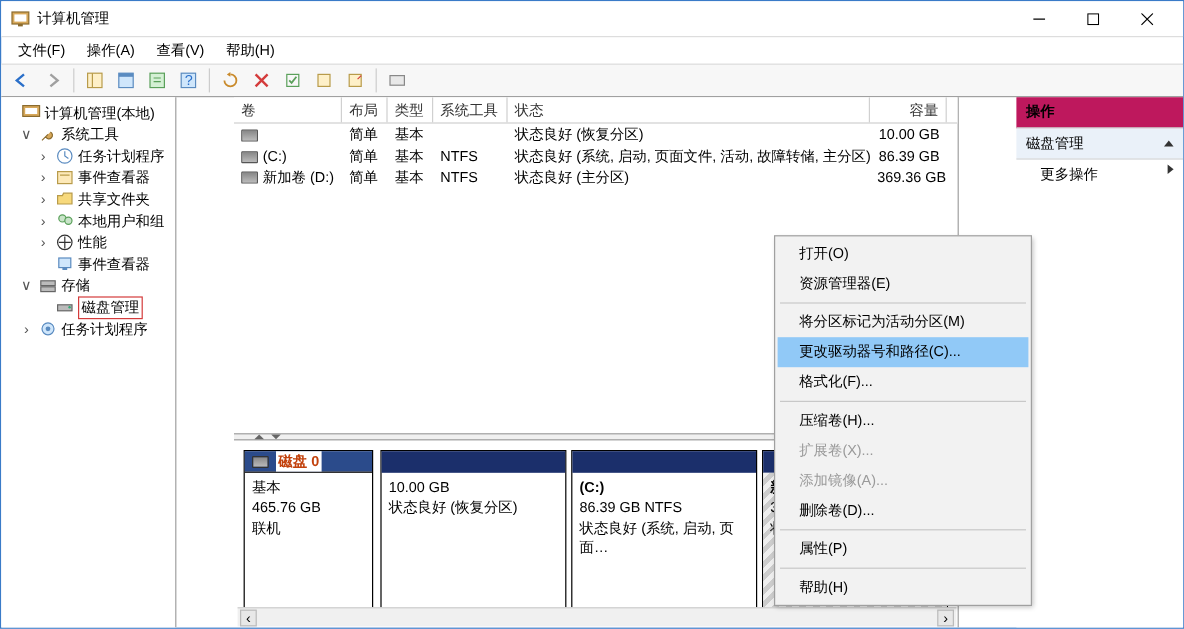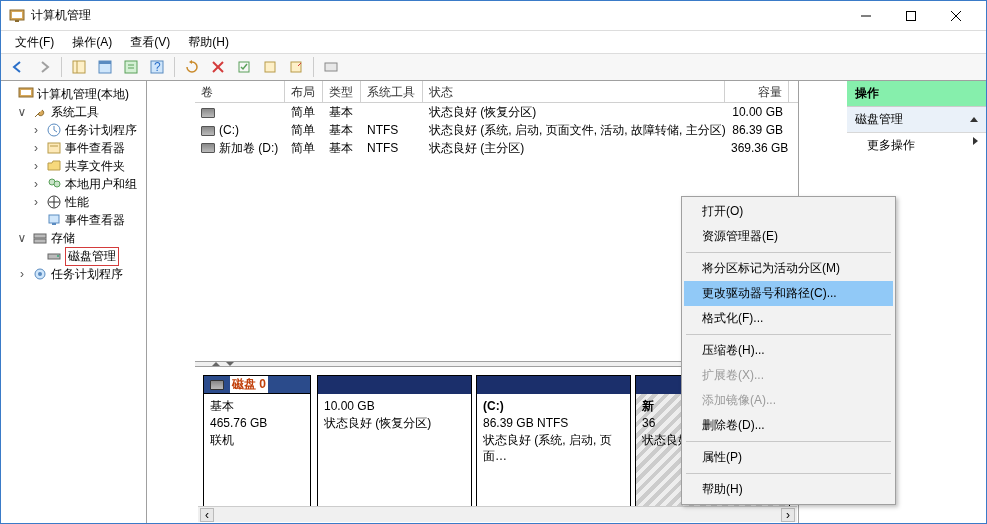--- a/index.html
+++ b/index.html
@@ -49,24 +49,24 @@
 .diskbox .dhead { height: 18px; background: linear-gradient(#2b4b8b,#2b4b8b); border-bottom: 1px solid #000; display:flex; align-items:center; padding:0 6px; }
 .diskbox .dhead .dhicon { width:14px; height:10px; background: linear-gradient(#888,#bbb); border:1px solid #333; border-radius:1px; margin-right:6px; }
 .diskbox .dhead .dhtext { color:#c2410c; font-weight:bold; background:#fff; padding:0 2px; }
 .diskbox .dbody { padding: 4px 6px; line-height: 1.4; height: 74px; }
 .partrow { display: flex; gap: 4px; flex: 1; }
 .partbox { border: 1px solid #000; background: #fff; display: flex; flex-direction: column; }
 .partbox .phead { height: 18px; background: #1b2f6b; }
 .partbox .pbody { padding: 4px 6px; line-height: 1.4; flex:1; }
 .partbox.hatched .pbody { background: repeating-linear-gradient(135deg,#eee,#eee 4px,#ccc 4px,#ccc 8px); }
 .right-pane { width: 187px; background: #fff; }
-.right-pane .rhead { background: #86efac; border-bottom: 1px solid #ccc; padding: 4px 8px; font-weight: bold; }
+.right-pane .rhead { background: #be185d; border-bottom: 1px solid #ccc; padding: 4px 8px; font-weight: bold; }
 .right-pane .rsection { background: #eaf1f9; padding: 4px 8px; border-bottom: 1px solid #d8d8d8; display:flex; justify-content:space-between; align-items:center; }
 .right-pane .ritem { padding: 4px 8px 4px 20px; display:flex; justify-content:space-between; align-items:flex-start; cursor: default; }
-.context-menu { position: absolute; left: 680px; top: 195px; width: 215px; background: #f2f2f2; border: 1px solid #a0a0a0; box-shadow: 2px 2px 4px rgba(0,0,0,0.25); padding: 2px; z-index: 100; }
+.context-menu { position: absolute; left: 644px; top: 195px; width: 215px; background: #f2f2f2; border: 1px solid #a0a0a0; box-shadow: 2px 2px 4px rgba(0,0,0,0.25); padding: 2px; z-index: 100; }
 .context-menu .cmi { padding: 4px 18px; cursor: default; white-space: nowrap; }
 .context-menu .cmi.disabled { color: #9a9a9a; }
 .context-menu .cmi.selected { background: #91c9f7; }
 .context-menu hr { border: none; border-top: 1px solid #c8c8c8; margin: 3px 2px; }
 svg { display: block; }
 .tri-up { width:0;height:0;border-left:4px solid transparent;border-right:4px solid transparent;border-bottom:5px solid #333;}
 .tri-right { width:0;height:0;border-top:4px solid transparent;border-bottom:4px solid transparent;border-left:5px solid #333;}
 .scrollhint { position:absolute; bottom:1px; left:197px; right:189px; height:16px; background:#f0f0f0; border-top:1px solid #ccc; display:flex; justify-content:space-between; align-items:center; padding:0 2px;}
 .scrollhint .ar { width:14px; height:14px; border:1px solid #bbb; display:flex; align-items:center; justify-content:center; background:#e8e8e8;}
 </style>

